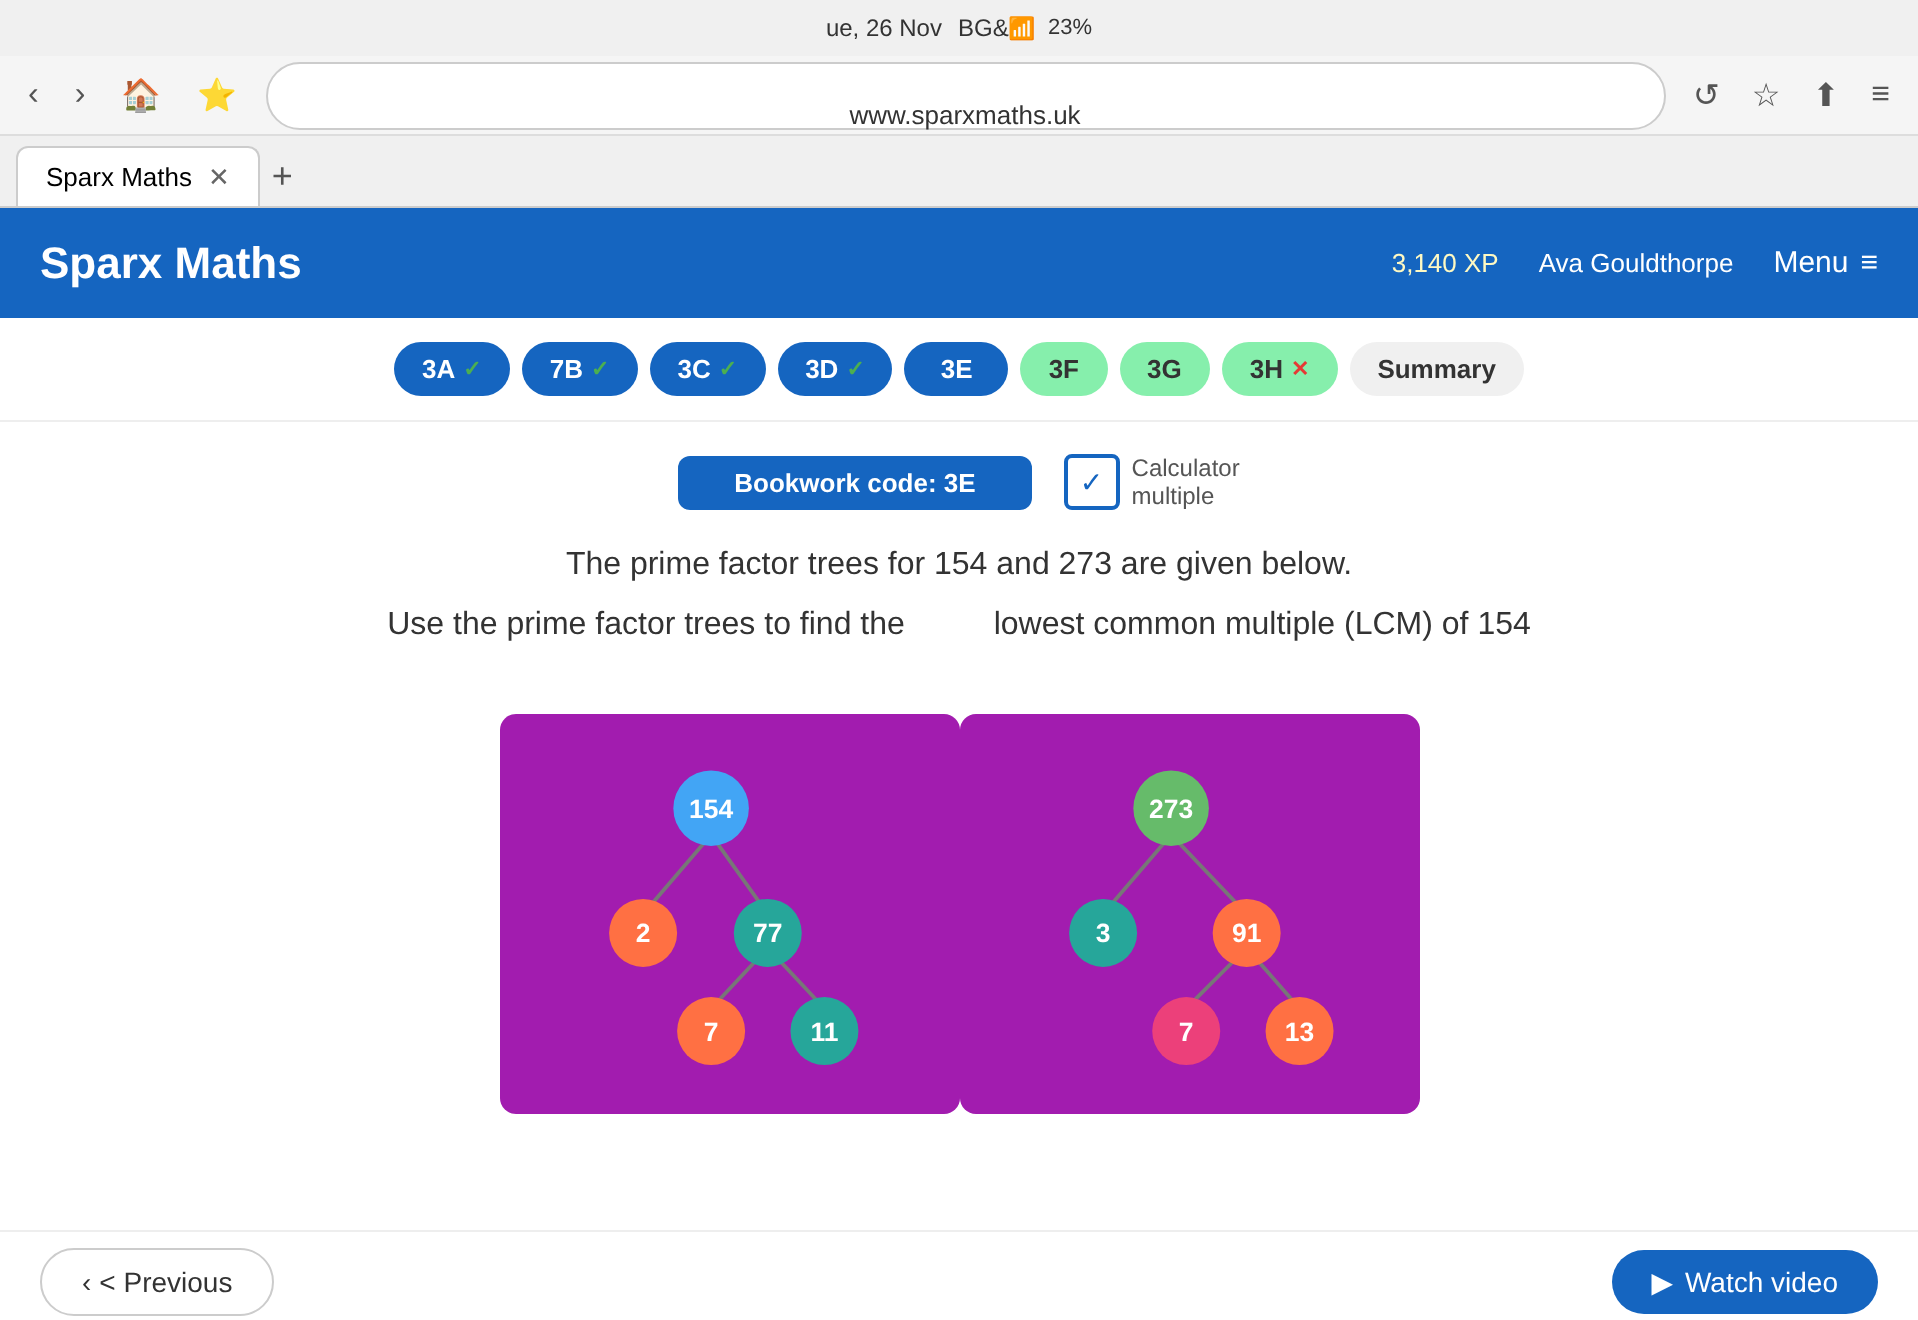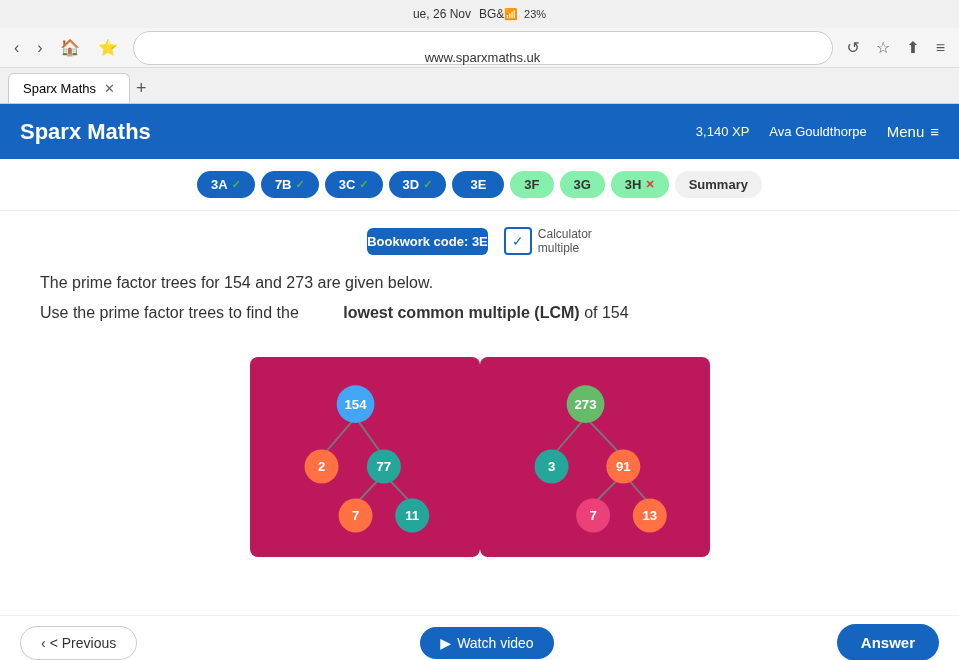--- a/index.html
+++ b/index.html
@@ -180,21 +180,21 @@
     .bookwork-row {
       display: flex;
       align-items: center;
       justify-content: center;
       gap: 16px;
       margin-bottom: 16px;
     }
     .bookwork-code {
       background: #1565c0;
       color: white;
-      padding: 6px 0;
+      padding: 6px 28px;
       border-radius: 6px;
       font-size: 13px;
       font-weight: bold;
     }
     .calculator-info {
       display: flex;
       align-items: center;
       gap: 6px;
       font-size: 12px;
       color: #555;
@@ -204,42 +204,43 @@
       height: 28px;
       border: 2px solid #1565c0;
       border-radius: 4px;
       display: flex;
       align-items: center;
       justify-content: center;
       color: #1565c0;
       font-size: 14px;
     }
     .question-text {
+      text-align: center;
       font-size: 16px;
       color: #333;
       line-height: 1.5;
       margin-bottom: 6px;
     }
-    .question-text strong { font-weight: 700; margin-left: 40px; }
+    .question-text strong { font-weight: 400; margin-left: 40px; }
     .question-sub {
       text-align: center;
       font-size: 16px;
       color: #333;
     }
 
     
     .tree-container {
       display: flex;
       justify-content: center;
       gap: 0;
       margin-top: 8px;
       padding: 10px 0;
     }
     .tree-panel {
-      background: #be185d;
+      background: #a21caf;
       border-radius: 8px;
       padding: 20px 30px;
       width: 230px;
       position: relative;
       display: flex;
       align-items: flex-end;
       justify-content: center;
     }
 
     .tree-svg {
@@ -463,14 +464,13 @@
 
 <div class="bottom-section">
   <button class="prev-btn">
     <span>‹</span>
     <span>&lt; Previous</span>
   </button>
   <button class="watch-video-btn">
     <span>▶</span>
     <span>Watch video</span>
   </button>
-  <button class="answer-btn">Answer</button>
 </div>
 
 </body></html>

